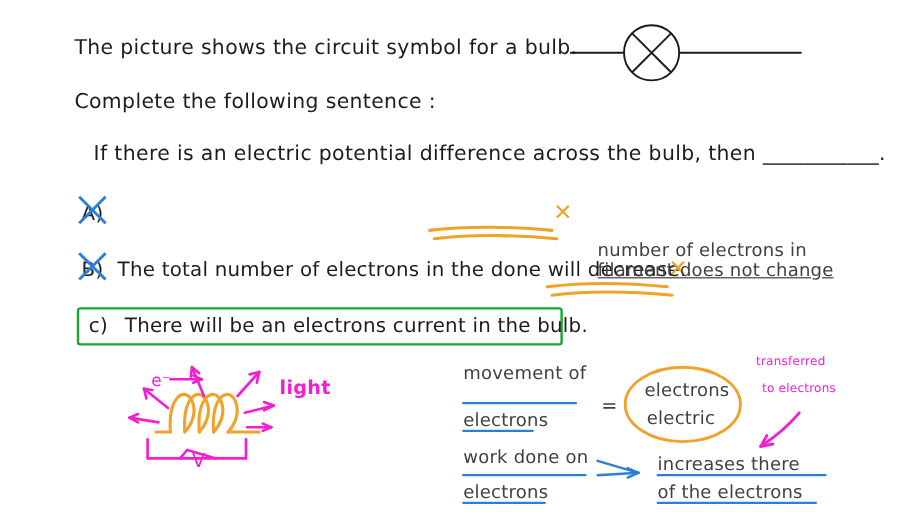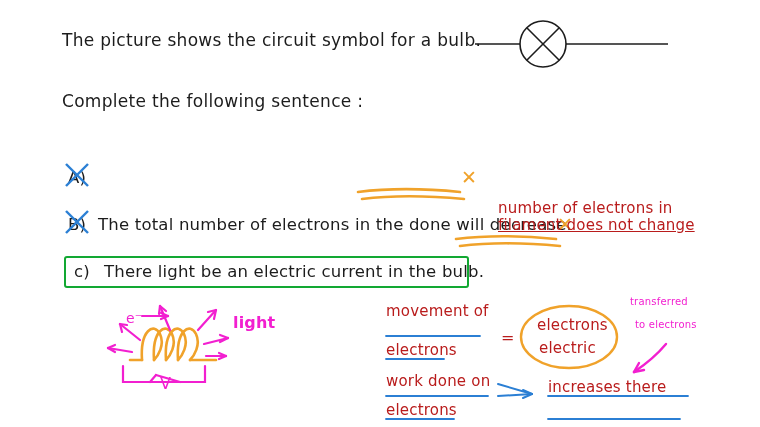--- a/index.html
+++ b/index.html
@@ -27,21 +27,21 @@
     letter-spacing: 0.3px;
   }
   .opt-line {
     font-size: 16.5px;
     letter-spacing: 0.2px;
   }
   .orange {
     color: #f0a22a;
   }
   .ink-blue {
-    color: #b91c1c;
+    color: #404040;
     font-size: 15px;
     letter-spacing: 0.2px;
   }
   .ink-magenta {
     color: #f21fd0;
     font-size: 10px;
     letter-spacing: 0.2px;
   }
   svg.overlay {
     position: absolute;
@@ -58,33 +58,34 @@
     box-sizing: border-box;
   }
 </style>
 </head>
 <body>
 
 <div id="page">
 
   <div class="txt q-line" style="left:42px; top:30px;">The picture shows the circuit symbol  for a bulb.</div>
 
-  <div class="txt q-line" style="left:42px; top:91px;">Complete the following sentence :</div>
-
+  <div class="txt q-line" style="left:42px; top:75px;">Complete the following sentence :</div>
+
+  <div class="txt q-line" style="left:58px; top:118px;">If there is an electric potential difference across the bulb, then ___________.</div>
 
   <div class="txt opt-line" style="left:48px; top:168px;">A)</div>
   <div class="txt orange" style="left:441px; top:166px; font-size:19px; position:absolute;">✕</div>
 
   <div class="txt opt-line" style="left:48px; top:215px;">B)</div>
   <div class="txt opt-line" style="left:78px; top:215px;">The total number of electrons  in the done will decrease.</div>
   <div class="txt orange" style="left:537px; top:213px; font-size:19px; position:absolute;">✕</div>
 
   <div class="boxed-answer" style="left:44px; top:256px; width:405px; height:32px;"></div>
   <div class="txt opt-line" style="left:54px; top:262px;">c)</div>
-  <div class="txt opt-line" style="left:84px; top:262px;">There light be an electric current in the bulb.</div>
+  <div class="txt opt-line" style="left:84px; top:262px;">There will be an electrons current in the bulb.</div>
 
   <div class="txt ink-blue" style="left:478px; top:199px;">number of electrons in</div>
   <div class="txt ink-blue" style="left:478px; top:216px;text-decoration:underline;">filament does not change</div>
 
   <div class="txt ink-magenta" style="left:106px; top:310px; font-size:14px;">e⁻</div>
   <div class="txt ink-magenta" style="left:213px; top:313px; font-size:16px;font-weight:bold;">light</div>
   <div class="txt ink-magenta" style="left:140px; top:374px; font-size:16px;">V</div>
 
   <div class="txt ink-blue" style="left:366px; top:302px;text-align:right;">movement of</div>
   <div class="txt ink-blue" style="left:366px; top:341px;">electrons</div>
@@ -94,20 +95,21 @@
   <div class="txt ink-blue" style="left:517px; top:316px;">electrons</div>
   <div class="txt ink-blue" style="left:519px; top:339px;">electric</div>
 
   <div class="txt ink-magenta" style="left:610px; top:296px;">transferred</div>
   <div class="txt ink-magenta" style="left:615px; top:319px;">to electrons</div>
 
   <div class="txt ink-blue" style="left:366px; top:372px;">work done on</div>
   <div class="txt ink-blue" style="left:366px; top:401px;">electrons</div>
 
   <div class="txt ink-blue" style="left:528px; top:378px;">increases there</div>
+  <div class="txt ink-blue" style="left:528px; top:401px;">of the electrons</div>
 
   <svg class="overlay" viewBox="0 0 760 427" xmlns="http://www.w3.org/2000/svg">
 
     <g>
       <line x1="455" y1="44" x2="500" y2="44" stroke="#1c1c1c" stroke-width="1.6"></line>
       <line x1="546" y1="44" x2="648" y2="44" stroke="#1c1c1c" stroke-width="1.6"></line>
       <circle cx="523" cy="44" r="23" fill="none" stroke="#1c1c1c" stroke-width="1.6"></circle>
       <line x1="507" y1="28" x2="539" y2="60" stroke="#1c1c1c" stroke-width="1.6"></line>
       <line x1="539" y1="28" x2="507" y2="60" stroke="#1c1c1c" stroke-width="1.6"></line>
     </g>

